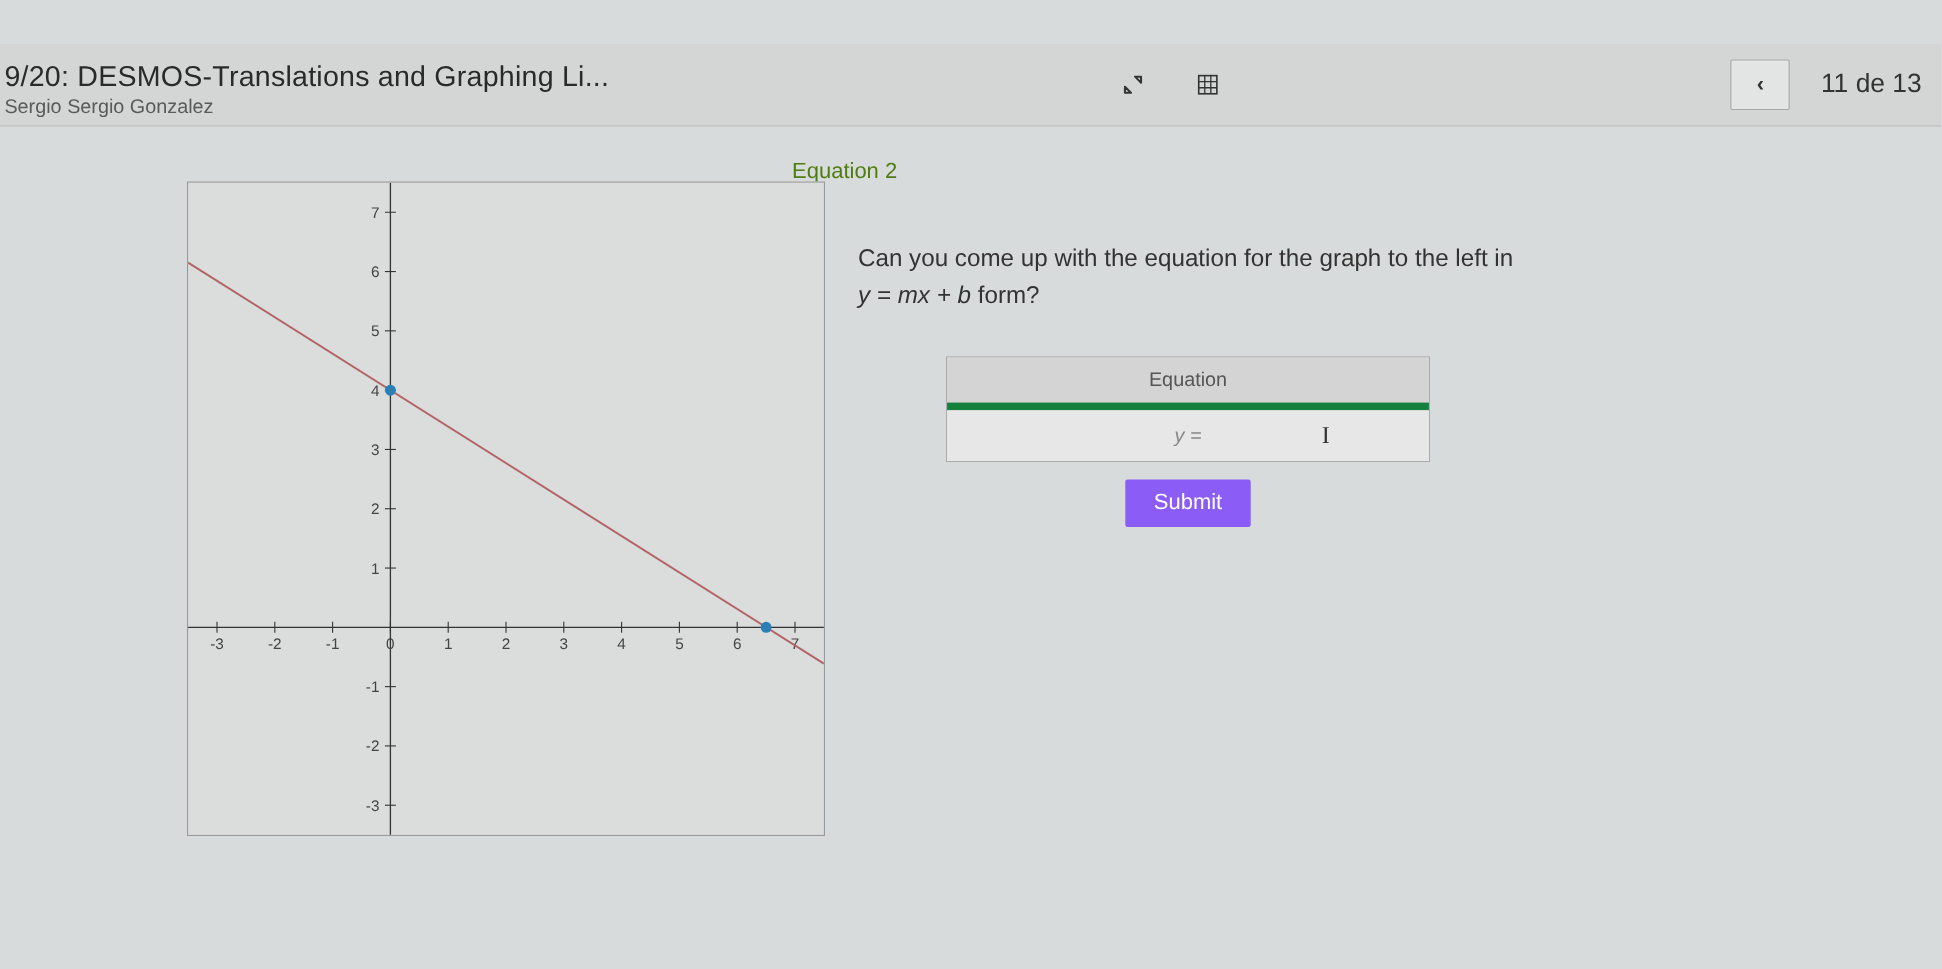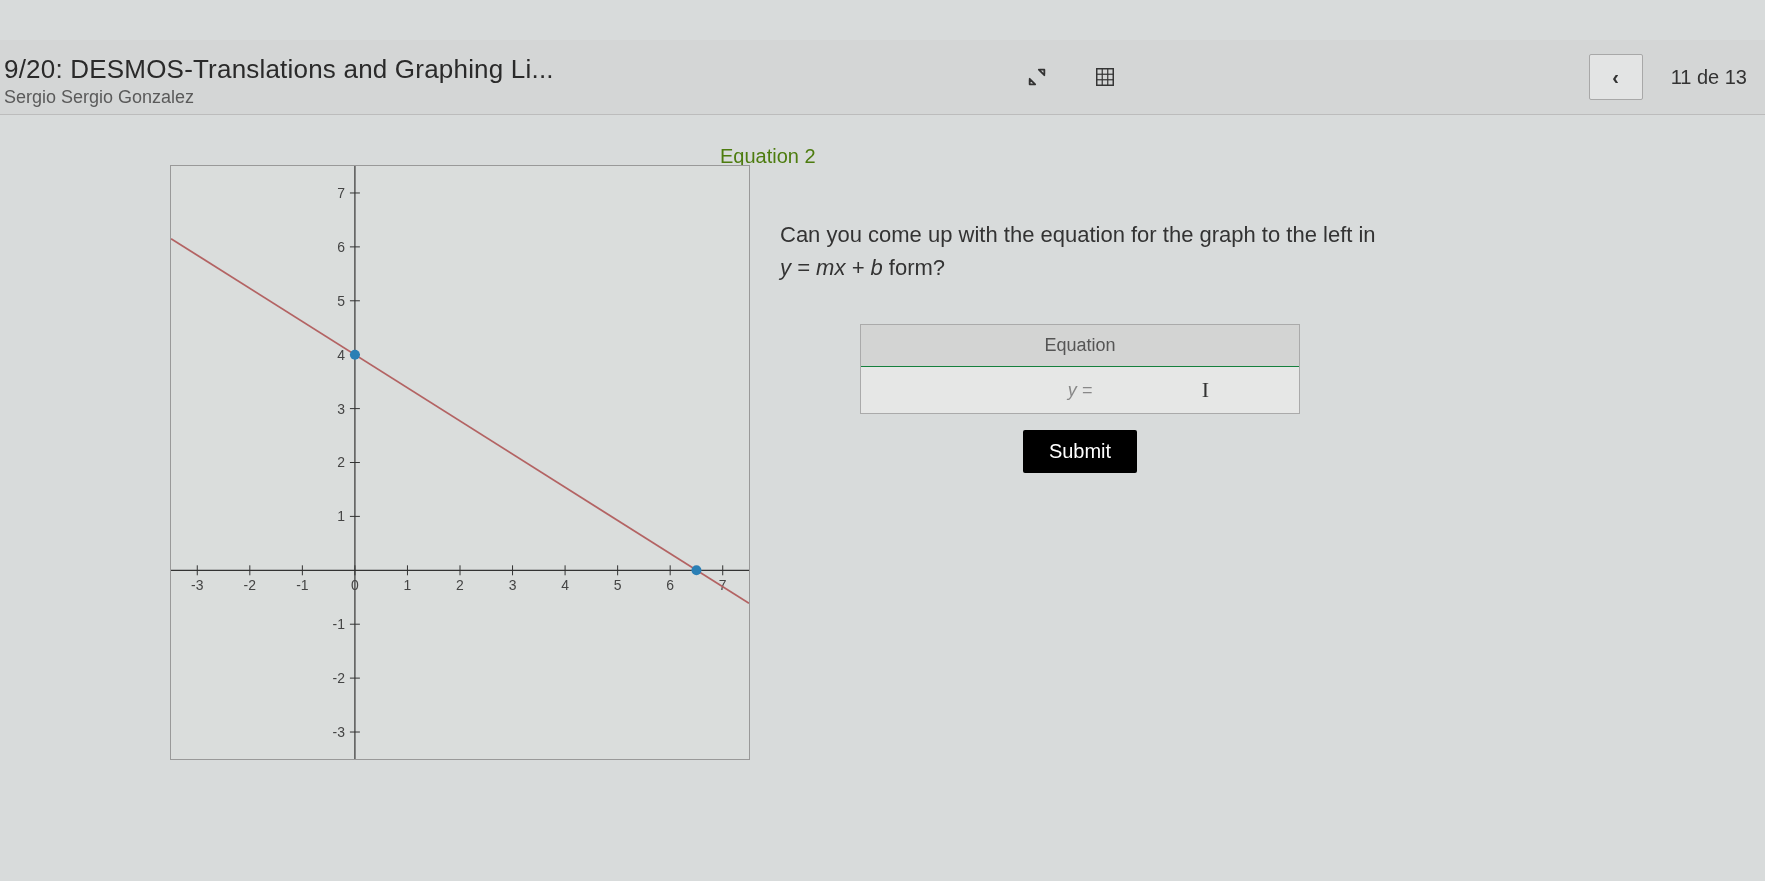--- a/index.html
+++ b/index.html
@@ -59,21 +59,21 @@
     display: flex;
     align-items: center;
     justify-content: center;
     font-size: 20px;
     color: #333;
     padding: 0 18px;
     cursor: pointer;
     border-radius: 2px;
   }
   .hdr-btn.prev { width: 54px; padding:0; font-weight:bold; }
-  .page-count { font-size: 20px; color: #333; padding: 0 10px; }
+  .page-count { font-size: 24px; color: #333; padding: 0 10px; }
   .hdr-btn .chev { margin-left: 10px; font-weight: bold; }
 
   .content {
     display: flex;
     padding: 30px 0 0 0;
   }
   .left-pane {
     width: 770px;
     padding-left: 170px;
     padding-top: 20px;
@@ -117,21 +117,21 @@
     margin-left: 80px;
     width: 440px;
   }
   .ans-table {
     border: 1px solid #aaa;
     width: 100%;
     background: #e1e2e1;
   }
   .ans-head {
     background: #d3d4d3;
-    border-bottom: 1px solid #15803d;
+    border-bottom: 7px solid #15803d;
     text-align: center;
     padding: 10px 0;
     font-size: 18px;
     color: #555;
   }
   .ans-cell {
     position: relative;
     height: 46px;
     display: flex;
     align-items: center;
@@ -146,21 +146,21 @@
   .cursor-caret {
     position: absolute;
     right: 90px;
     font-size: 22px;
     color: #333;
     font-family: 'Times New Roman', serif;
   }
   .submit-btn {
     margin: 16px auto 0;
     display: block;
-    background: #000000;
+    background: #8b5cf6;
     color: #fff;
     border: none;
     font-size: 20px;
     padding: 10px 26px;
     cursor: pointer;
     border-radius: 2px;
     text-align: center;
   }
 </style>
 </head>

